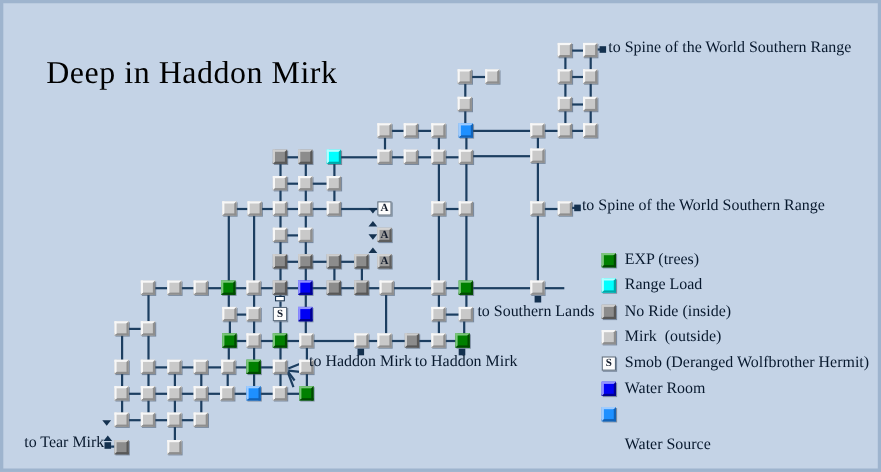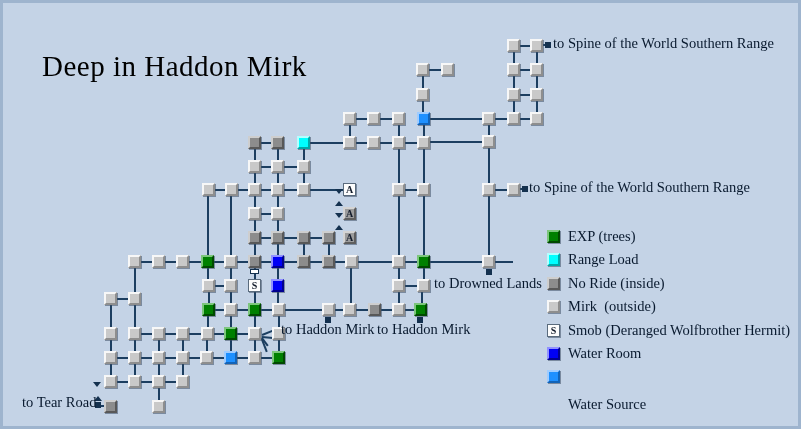--- a/index.html
+++ b/index.html
@@ -294,24 +294,24 @@
       <div class="marker" style="left: 95px; top: 402px;"></div>
       <div class="tri down" style="left: 335px; top: 189px;"></div>
       <div class="tri up" style="left: 335px; top: 201px;"></div>
       <div class="tri down" style="left: 335px; top: 213px;"></div>
       <div class="tri up" style="left: 335px; top: 225px;"></div>
       <div class="tri down" style="left: 93px; top: 382px;"></div>
       <div class="tri up" style="left: 94px; top: 396px;"></div>
       <div class="door" style="left: 250px; top: 269px;"></div>
       <div class="maplabel" style="left: 553px; top: 36px;">to Spine of the World Southern Range</div>
       <div class="maplabel" style="left: 529px; top: 180px;">to Spine of the World Southern Range</div>
-      <div class="maplabel" style="left: 434px; top: 276px;">to Drowned Lands</div>
+      <div class="maplabel" style="left: 434px; top: 276px;">to Southern Lands</div>
       <div class="maplabel" style="left: 281px; top: 322px;">to Haddon Mirk</div>
       <div class="maplabel" style="left: 377px; top: 322px;">to Haddon Mirk</div>
-      <div class="maplabel" style="left: 22px; top: 395px;">to Tear Road</div>
+      <div class="maplabel" style="left: 22px; top: 395px;">to Tear Mirk</div>
     </div>
   <div id="legend-layer">
       <div class="room exp" style="left: 547px; top: 230px; position: absolute;"></div>
       <div class="legend-label" style="left: 568px; top: 228px;">EXP (trees)</div>
       <div class="room horse" style="left: 547px; top: 253px; position: absolute;"></div>
       <div class="legend-label" style="left: 568px; top: 251px;">Range Load</div>
       <div class="room nr" style="left: 547px; top: 277px; position: absolute;"></div>
       <div class="legend-label" style="left: 568px; top: 275px; text-align: right;">No Ride (inside)</div>
       <div class="room out" style="left: 547px; top: 300px; position: absolute;"></div>
       <div class="legend-label" style="left: 568px; top: 298px;">Mirk  (outside)</div>

